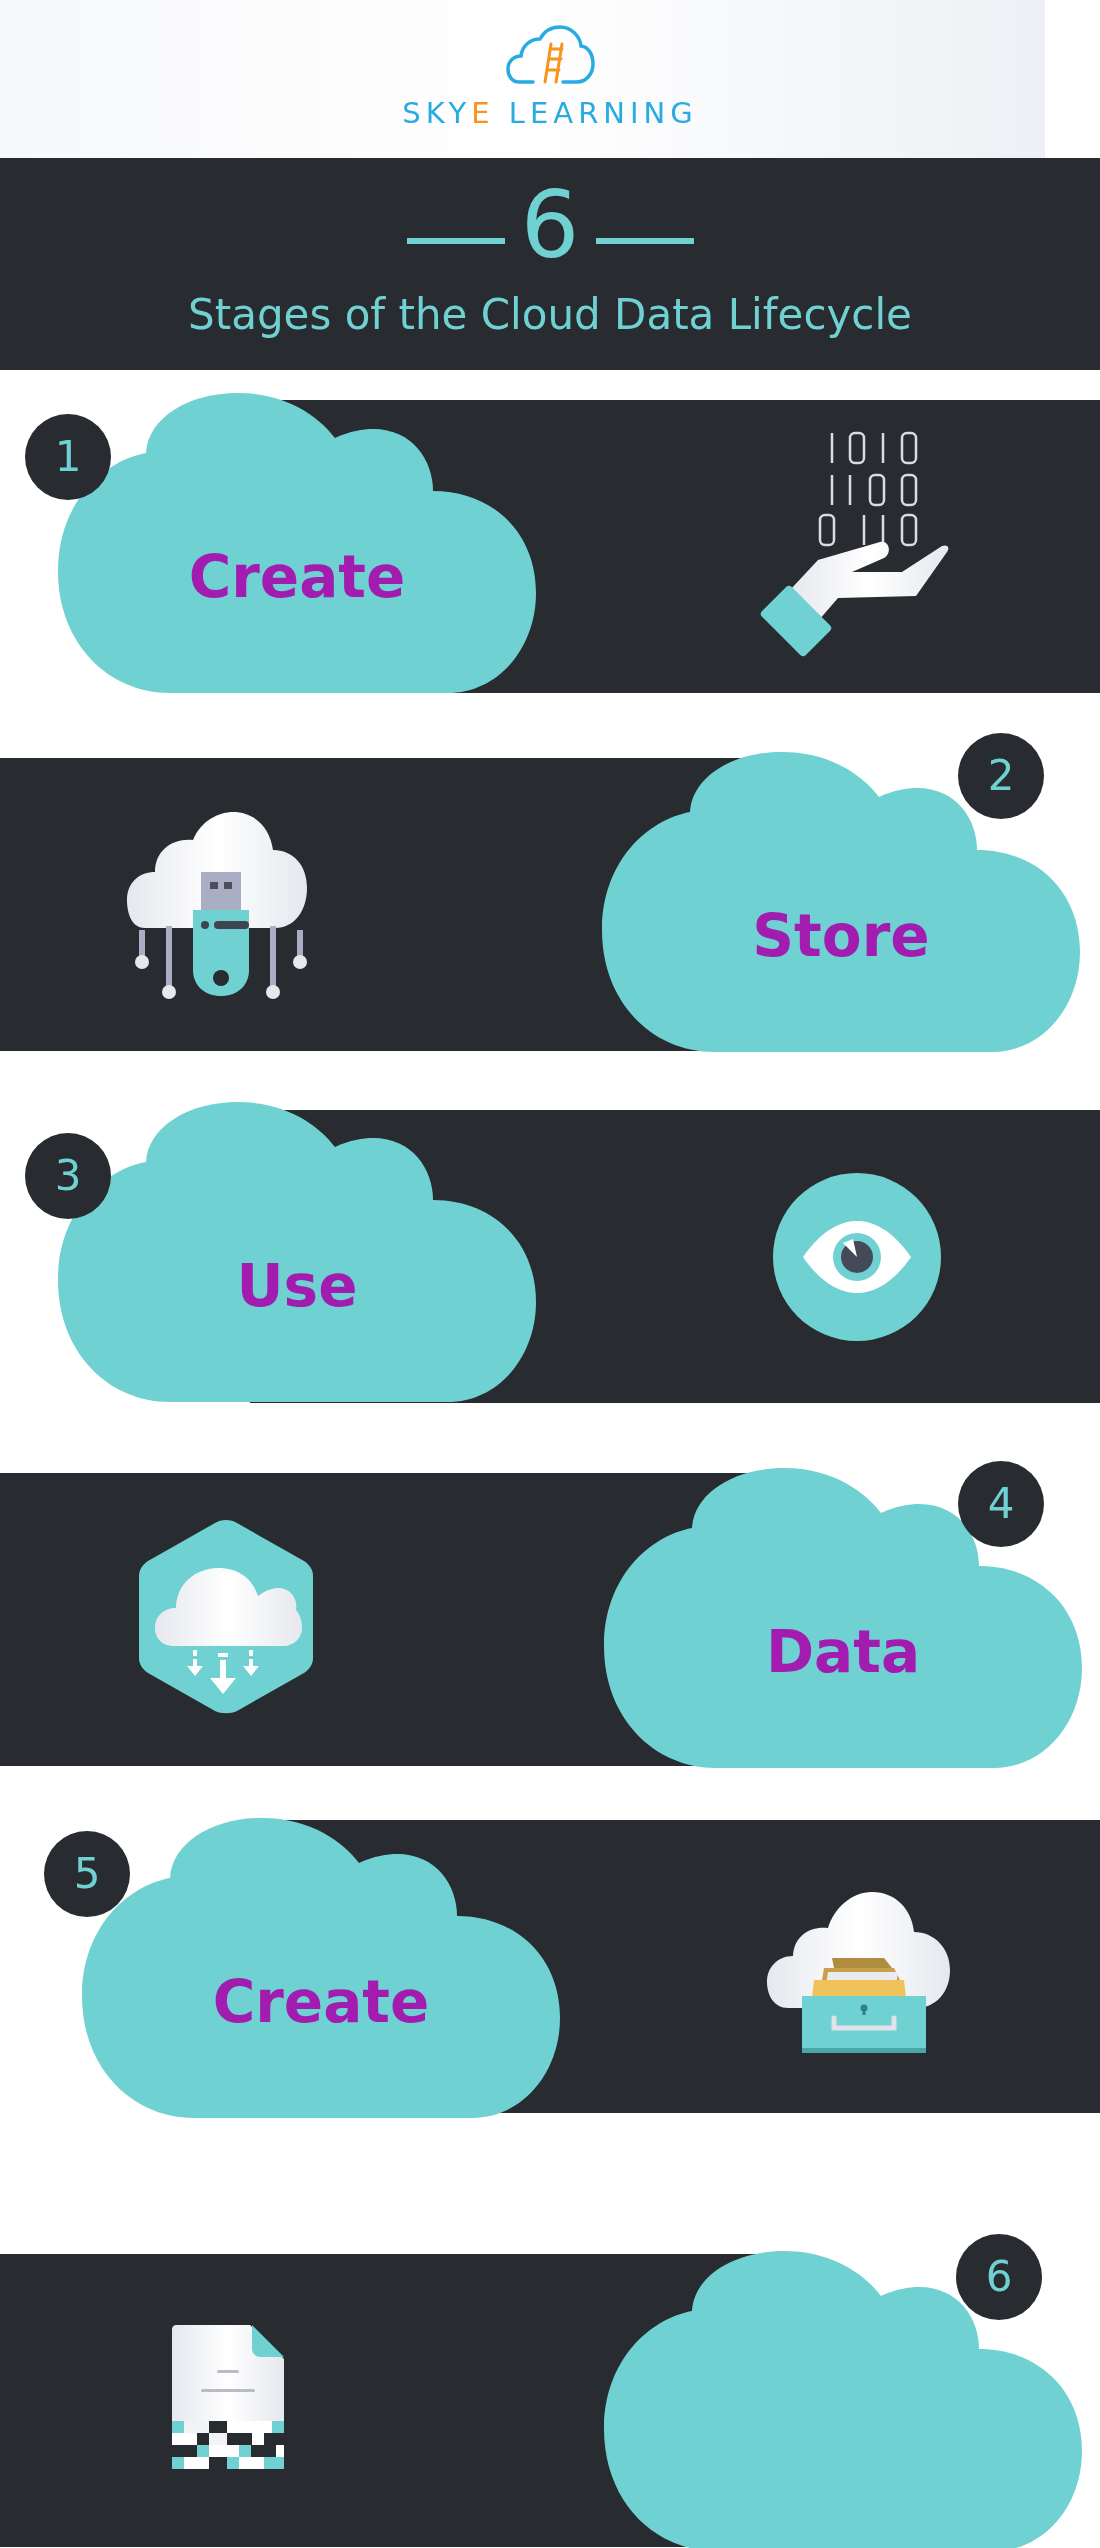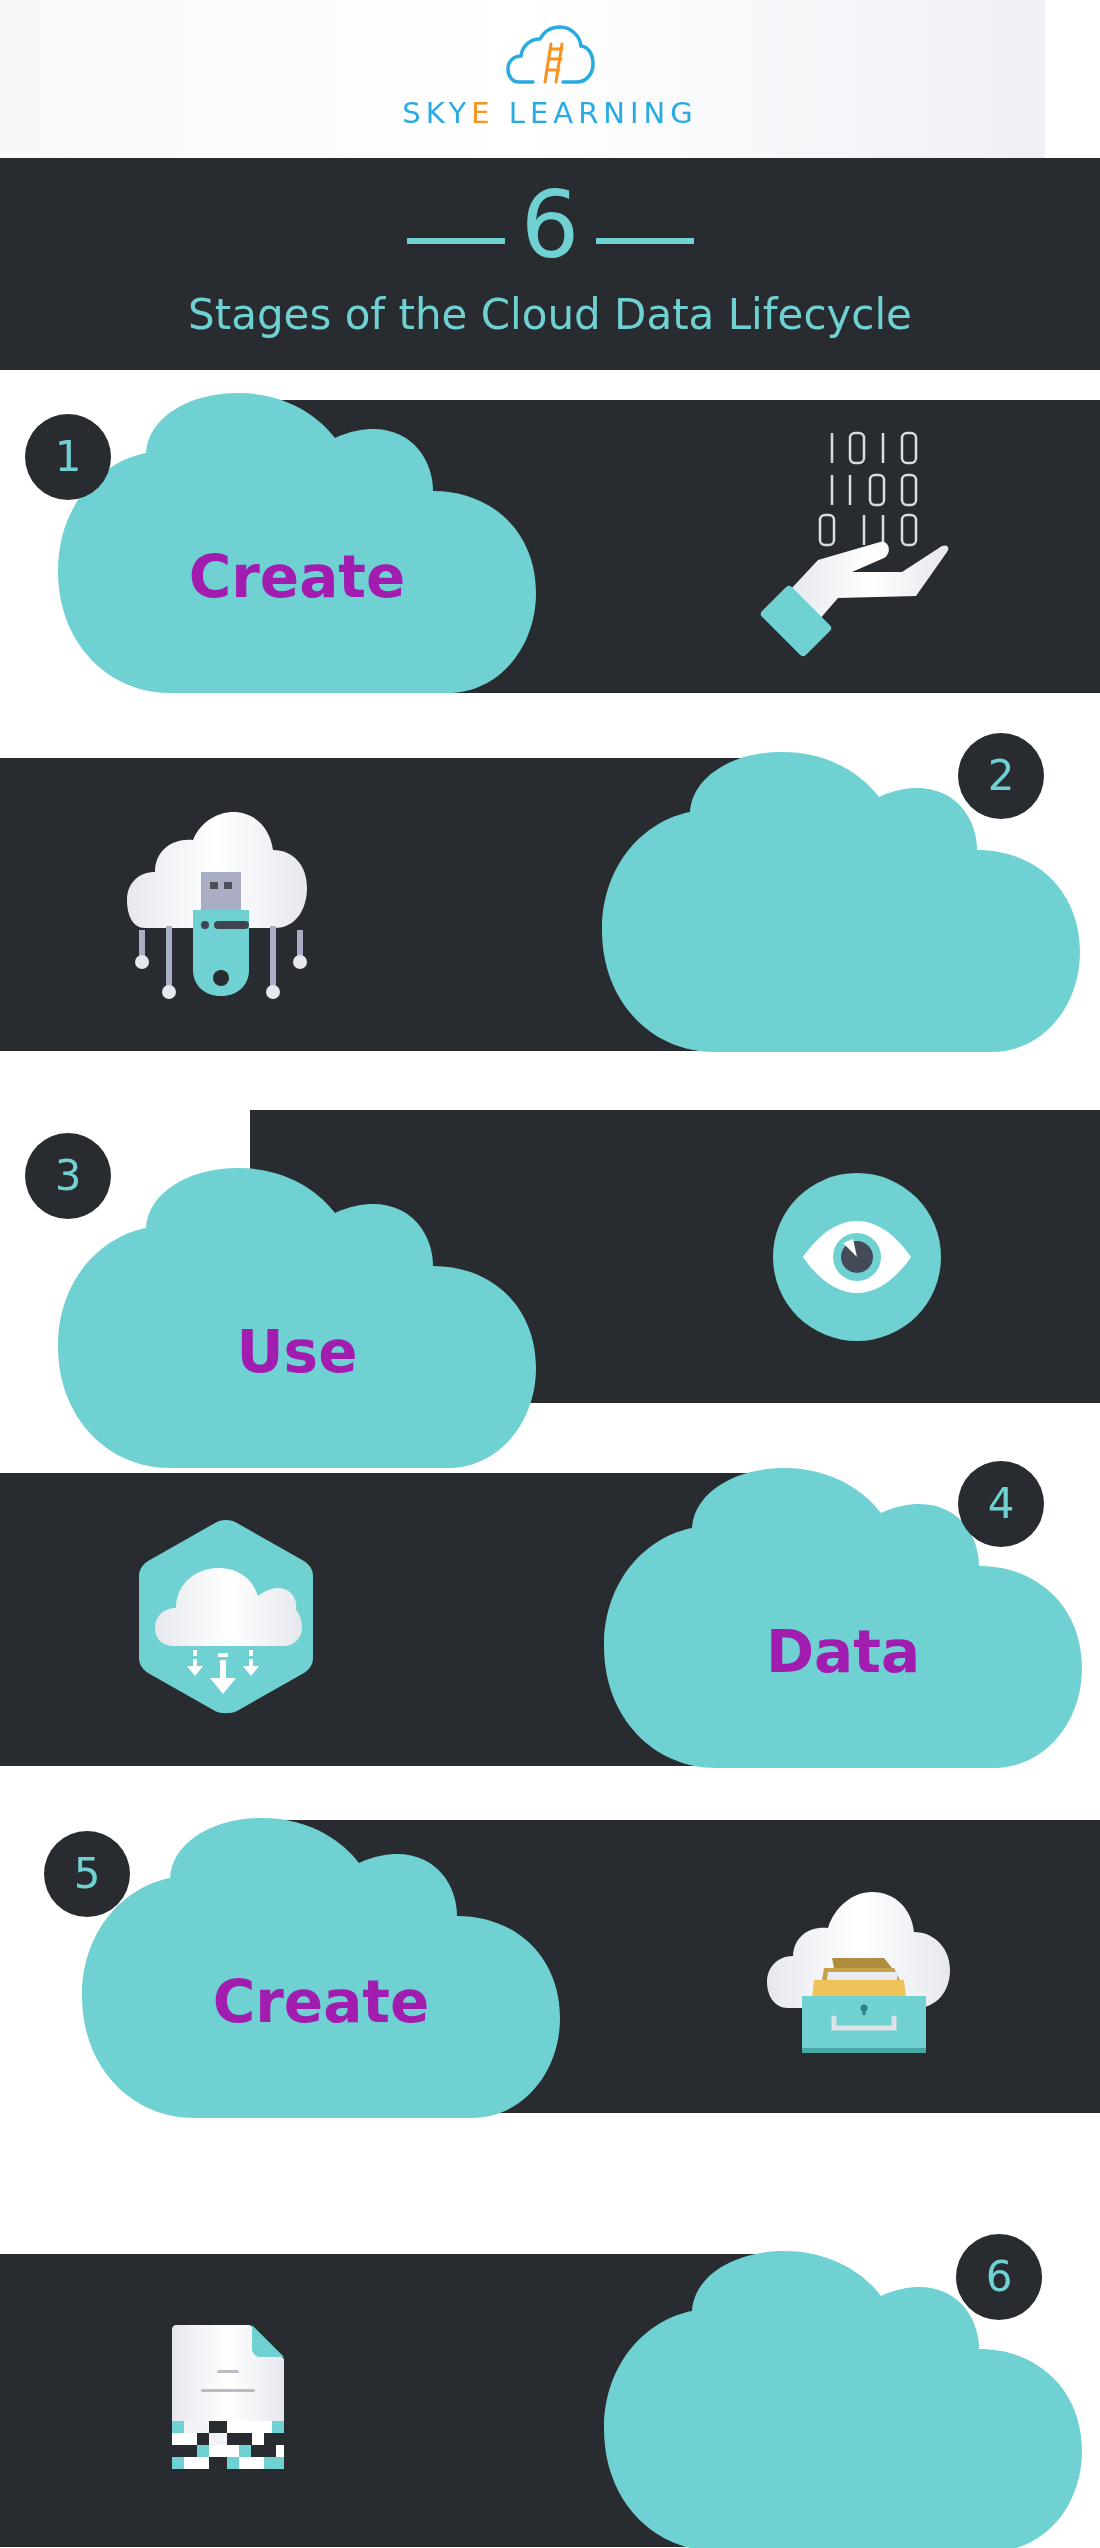--- a/index.html
+++ b/index.html
@@ -82,20 +82,21 @@
   </g>
   <path d="M50 160 L78 130 L140 112 C150 110 152 124 144 128 L112 142 L162 142 L202 116 C208 114 210 118 207 122 L176 166 L98 168 L72 198 Z" fill="url(#whiteGrad)"></path>
   <rect x="25" y="170" width="62" height="42" rx="4" fill="#70d1d2" transform="rotate(45 56 191)"></rect>
 </svg>
 
 <div class="band" style="left:0; top:758px; width:780px;"></div>
 <div class="cloud" style="left:602px; top:752px;">
   <svg>
       <use href="#cloudShape"></use>
     </svg>
+  <div class="cloud-label">Store</div>
 </div>
 <div class="num" style="left:958px; top:733px;">2</div>
 <svg class="icon" style="left:125px; top:810px;" width="185" height="190" viewBox="0 0 185 190">
   <path d="M20 118 C5 118 2 100 2 90 C2 72 15 62 30 62 C30 40 48 28 68 30 C76 10 95 2 108 2 C130 2 145 18 148 40 C168 40 182 55 182 78 C182 100 170 118 150 118 Z" fill="url(#whiteGrad)"></path>
   <g stroke="#a9aec4" stroke-width="6">
     <line x1="17" y1="120" x2="17" y2="150"></line>
     <line x1="44" y1="116" x2="44" y2="180"></line>
     <line x1="148" y1="116" x2="148" y2="180"></line>
     <line x1="175" y1="120" x2="175" y2="150"></line>
   </g>
@@ -108,21 +109,21 @@
   <rect x="76" y="62" width="40" height="38" fill="#a9aec4"></rect>
   <rect x="85" y="72" width="8" height="7" fill="#4a4f5a"></rect>
   <rect x="99" y="72" width="8" height="7" fill="#4a4f5a"></rect>
   <path d="M68 100 H124 V160 C124 176 112 186 96 186 C80 186 68 176 68 160 Z" fill="#70d1d2"></path>
   <circle cx="80" cy="115" r="4" fill="#3e4450"></circle>
   <rect x="89" y="111" width="35" height="8" rx="4" fill="#3e4450"></rect>
   <circle cx="96" cy="168" r="8" fill="#282b2f"></circle>
 </svg>
 
 <div class="band" style="left:250px; top:1110px; width:850px;"></div>
-<div class="cloud" style="left:58px; top:1168px;">
+<div class="cloud" style="left:58px; top:1102px;">
   <svg>
       <use href="#cloudShape"></use>
     </svg>
   <div class="cloud-label">Use</div>
 </div>
 <div class="num" style="left:25px; top:1133px;">3</div>
 <svg class="icon" style="left:773px; top:1173px;" width="168" height="168" viewBox="0 0 168 168">
   <circle cx="84" cy="84" r="84" fill="#70d1d2"></circle>
   <path d="M30 84 C50 55 70 48 84 48 C98 48 118 55 138 84 C118 113 98 120 84 120 C70 120 50 113 30 84 Z" fill="#ffffff"></path>
   <circle cx="84" cy="84" r="24" fill="#70d1d2"></circle>

